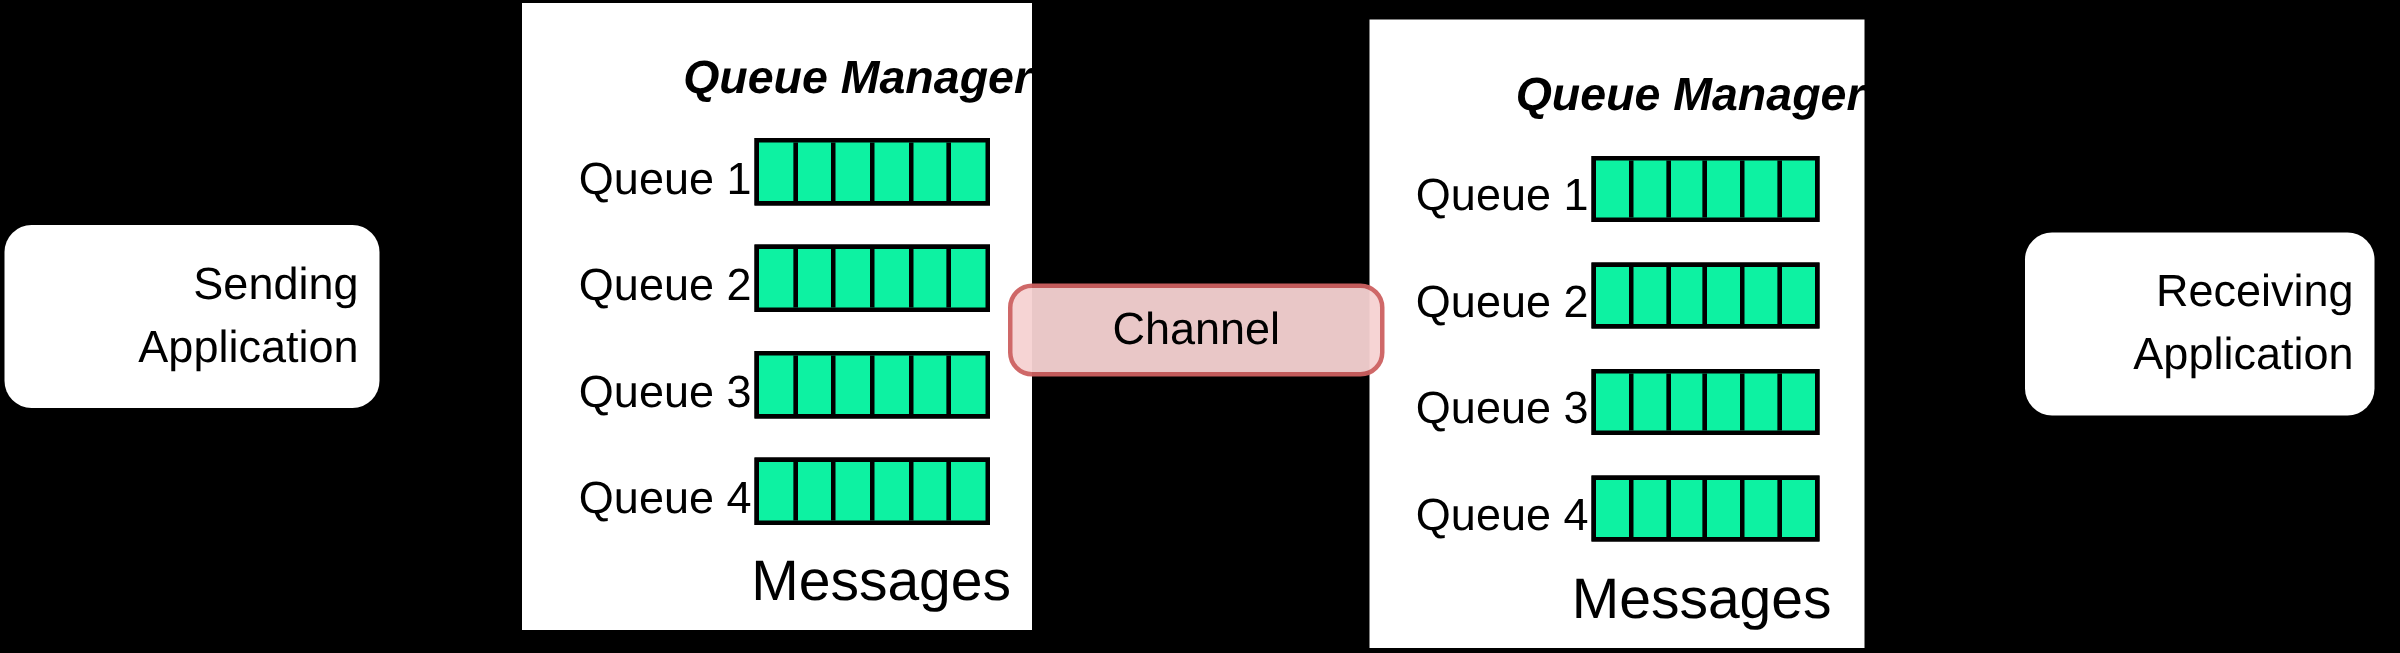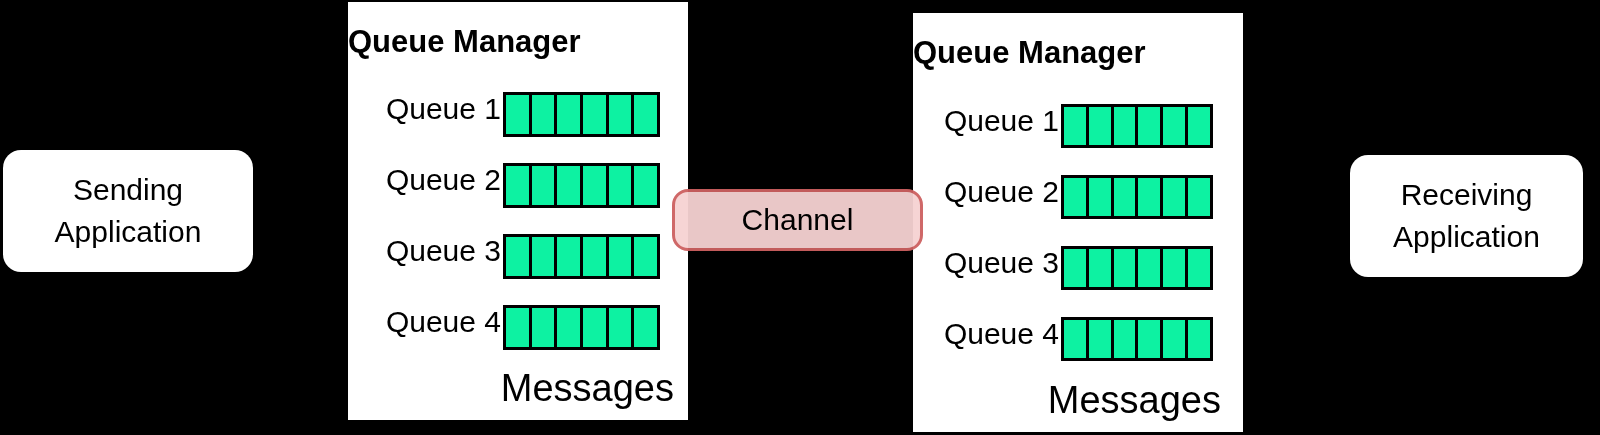--- a/index.html
+++ b/index.html
@@ -18,57 +18,58 @@
   }
 
   
   .app-box {
     position: absolute;
     background: var(--box-fill, #fff);
     border-radius: 18px;
     display: flex;
     align-items: center;
     justify-content: center;
-    text-align: center;
+    text-align: right;
     font-size: 30px;
     line-height: 42px;
     color: var(--text, #000);
   }
   #sending-app   { left: 3px;    top: 150px; width: 250px; height: 122px; }
   #receiving-app { left: 1350px; top: 155px; width: 233px; height: 122px; }
   .app-label { padding: 0 14px; }
 
   
   .qm-box {
     position: absolute;
     background: var(--box-fill, #fff);
   }
   #qm-left  { left: 348px; top: 2px;  width: 340px; height: 418px; }
   #qm-right { left: 913px; top: 13px; width: 330px; height: 419px; }
 
   .qm-title {
-    padding-top: 22px;
-    text-align: left;
+    padding-top: 32px;
+    text-align: right;
     font-weight: bold;
     font-size: 31px;
     color: var(--text, #000);
+    font-style: italic;
   }
 
   .qm-rows {
     position: absolute;
     display: flex;
     flex-direction: column;
     align-items: flex-end;
   }
   #qm-left  .qm-rows { top: 90px; right: 28px; gap: 26px; }
   #qm-right .qm-rows { top: 91px; right: 30px; gap: 27px; }
 
   .qm-row {
     display: flex;
-    align-items: flex-start;
+    align-items: flex-end;
   }
   .queue-label {
     font-size: 30px;
     margin-right: 2px;
     white-space: nowrap;
     color: var(--text, #000);
   }
   .queue-bar {
     display: flex;
     box-sizing: border-box;

